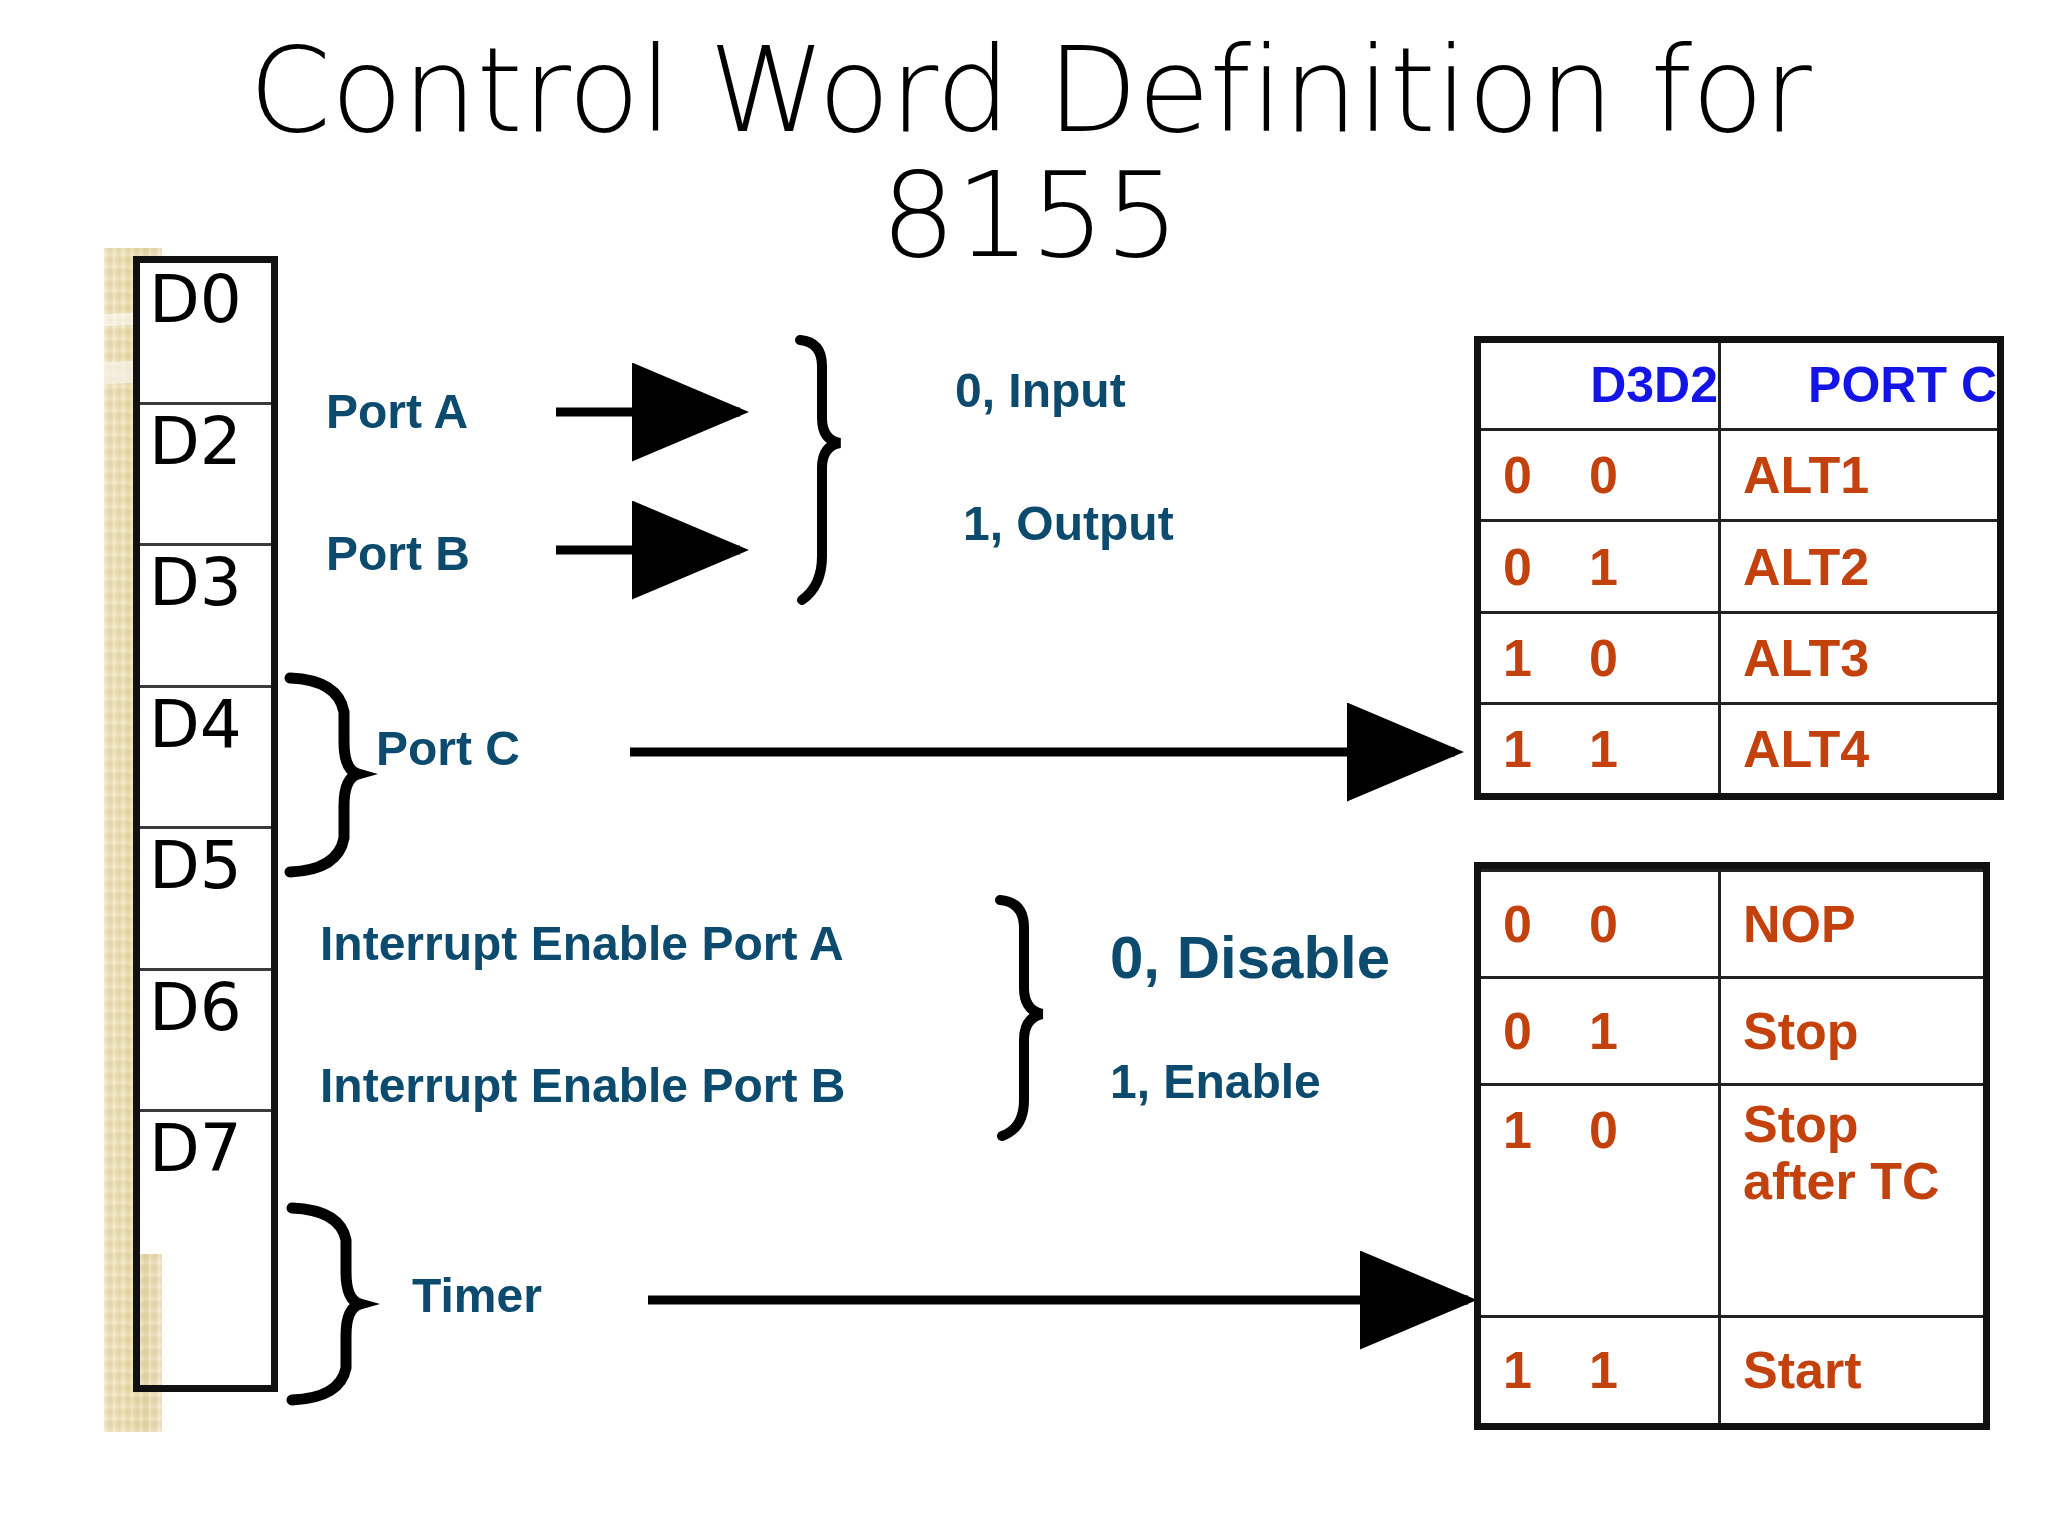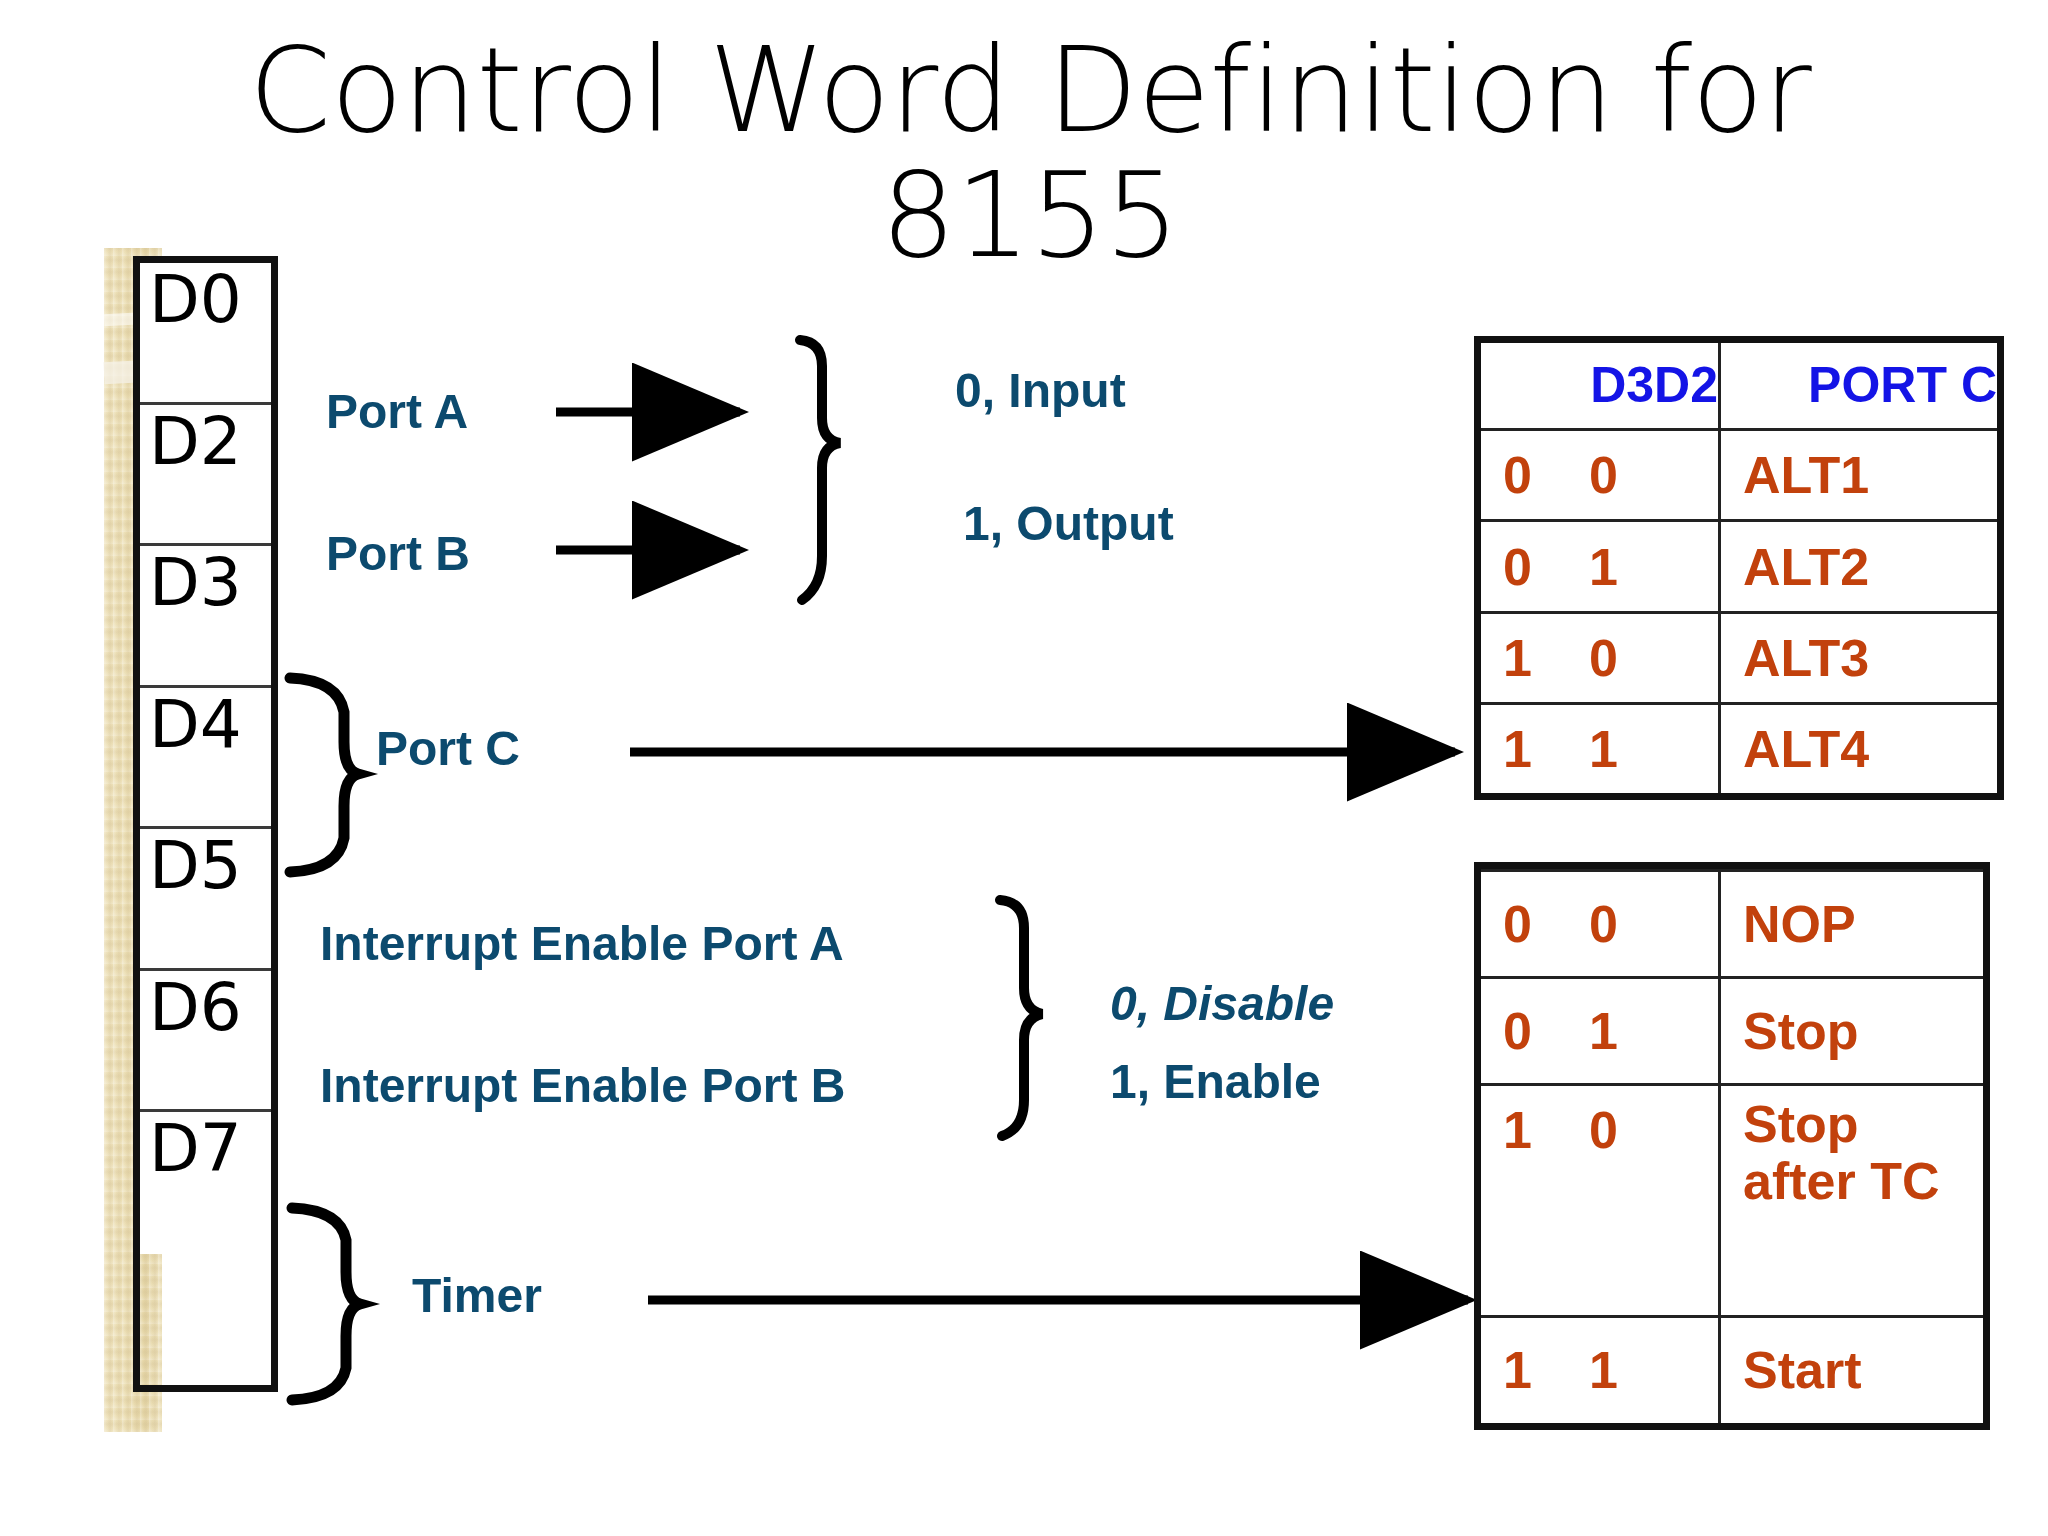--- a/index.html
+++ b/index.html
@@ -181,21 +181,21 @@
 <div class="lbl" style="left:320px; top:920px; font-size:48px;">Interrupt Enable Port A</div>
 
 <div class="lbl" style="left:320px; top:1062px; font-size:48px;">Interrupt Enable Port B</div>
 
 <div class="lbl" style="left:412px; top:1272px; font-size:48px;">Timer</div>
 
 <div class="lbl" style="left:955px; top:367px; font-size:48px;">0, Input</div>
 
 <div class="lbl" style="left:955px; top:500px; font-size:48px;margin-left:8px;">1, Output</div>
 
-<div class="lbl" style="left:1110px; top:980px; font-size:48px;font-style:italic;">0, Disable</div>
+<div class="lbl" style="left:1110px; top:928px; font-size:60px;">0, Disable</div>
 
 <div class="lbl" style="left:1110px; top:1058px; font-size:48px;">1, Enable</div>
 
 <svg id="overlay" viewBox="0 0 2048 1536">
   <defs>
     <marker id="ah" markerWidth="13" markerHeight="11" refX="12" refY="5.5" orient="auto" markerUnits="strokeWidth">
       <path d="M0,0 L13,5.5 L0,11 z" fill="#000"></path>
     </marker>
   </defs>
 

